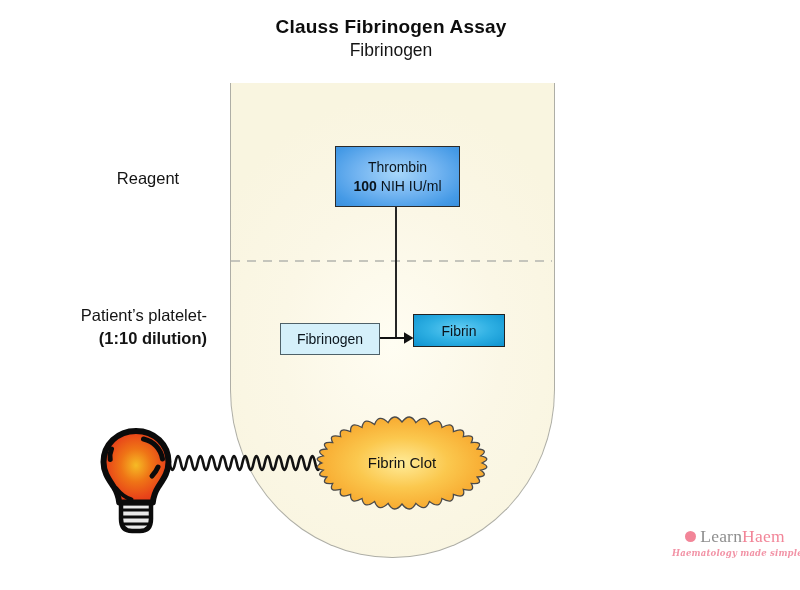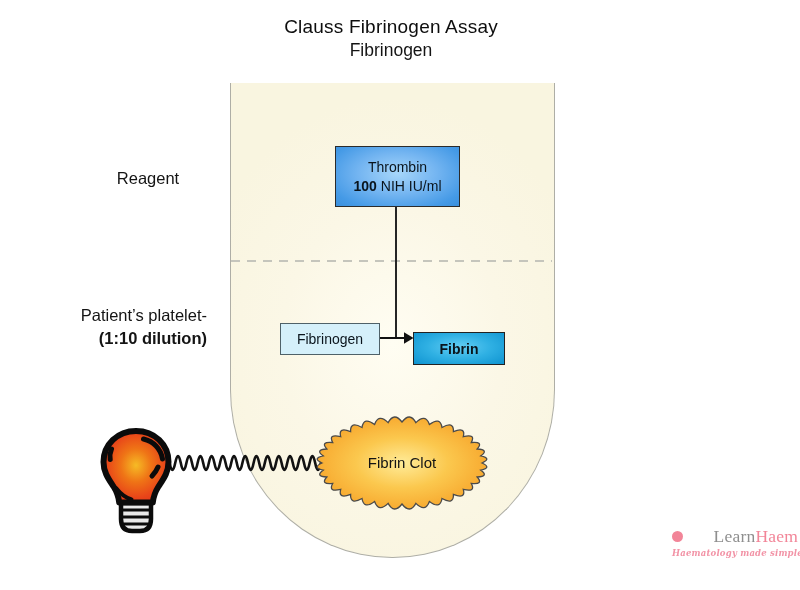--- a/index.html
+++ b/index.html
@@ -2,21 +2,21 @@
 <html><head>
 <meta charset="utf-8">
 <style>
   html,body{margin:0;padding:0;background:#ffffff;}
   .canvas{position:relative;width:800px;height:590px;background:#ffffff;
           font-family:"Liberation Sans",sans-serif;overflow:hidden;}
   .abs{position:absolute;}
 
   
   .title{left:191px;top:16px;width:400px;text-align:center;font-size:19px;
-         font-weight:normal;color:#0d0d0d;letter-spacing:.2px;z-index:3;}
+         font-weight:bold;color:#0d0d0d;letter-spacing:.2px;z-index:3;}
   .subtitle{left:191px;top:40px;width:400px;text-align:center;font-size:17.5px;
             color:#141414;z-index:3;}
 
   
   .tube{left:230px;top:83px;width:323px;height:474px;
         background:radial-gradient(ellipse 62% 52% at 50% 55%,#fffdf2 0%,#fbf7e6 55%,#f9f5e0 100%);
         border:1.6px solid #aeaea6;border-top:none;
         border-radius:0 0 162px 162px / 0 0 168px 168px;z-index:0;}
   .divider{left:231px;top:260px;width:321px;height:2px;z-index:1;
            background:repeating-linear-gradient(90deg,#c5c5bc 0 9px,transparent 9px 16px);}
@@ -33,34 +33,34 @@
 
   
   .node{display:flex;align-items:center;justify-content:center;text-align:center;
         color:#0a141c;z-index:3;}
   .thrombin{left:335px;top:146px;width:123px;height:59px;flex-direction:column;
         background:radial-gradient(ellipse at 50% 45%,#a6d6fa 0%,#74b5f1 45%,#459ae6 82%,#3b90dc 100%);
         border:1.6px solid #2b2b2b;font-size:14px;line-height:19px;}
   .units{margin-left:4px;}
   .fibrinogen{left:280px;top:323px;width:98px;height:30px;background:#d5f0fa;
         border:1.4px solid #4f6168;font-size:14px;}
-  .fibrin{left:413px;top:332px;width:90px;height:31px;
+  .fibrin{left:413px;top:314px;width:90px;height:31px;
         background:radial-gradient(ellipse at 50% 45%,#63cdf4 0%,#2fb0e3 50%,#0e93d0 100%);
-        border:1.6px solid #222;font-size:14px;font-weight:bold;}
+        border:1.6px solid #222;font-size:14px;}
   .clot-label{left:322px;top:454px;width:160px;text-align:center;font-size:15px;
         color:#131313;z-index:3;}
 
   
   .detector{left:613px;top:440px;width:164px;height:50px;flex-direction:column;
         background:#fcdae5;border:1.5px solid #747474;font-size:16px;line-height:22px;
         color:#101010;}
 
   
   .logo{left:672px;top:526px;width:126px;z-index:3;}
-  .logo-row{display:flex;align-items:center;justify-content:space-between;gap:4px;}
+  .logo-row{display:flex;align-items:center;justify-content:center;gap:4px;}
   .logo-dot{width:11px;height:11px;border-radius:50%;background:#f28598;}
   .logo-text{font-family:"Liberation Serif",serif;font-size:17.5px;letter-spacing:.2px;white-space:nowrap;}
   .logo-learn{color:#8f8f8f;}
   .logo-haem{color:#f28598;}
   .logo-tag{text-align:center;font-family:"DejaVu Serif",serif;font-style:italic;font-weight:bold;
             font-size:8.5px;color:#f293a6;letter-spacing:.2px;margin-top:1px;white-space:nowrap;}
 </style>
 </head>
 <body>
 

